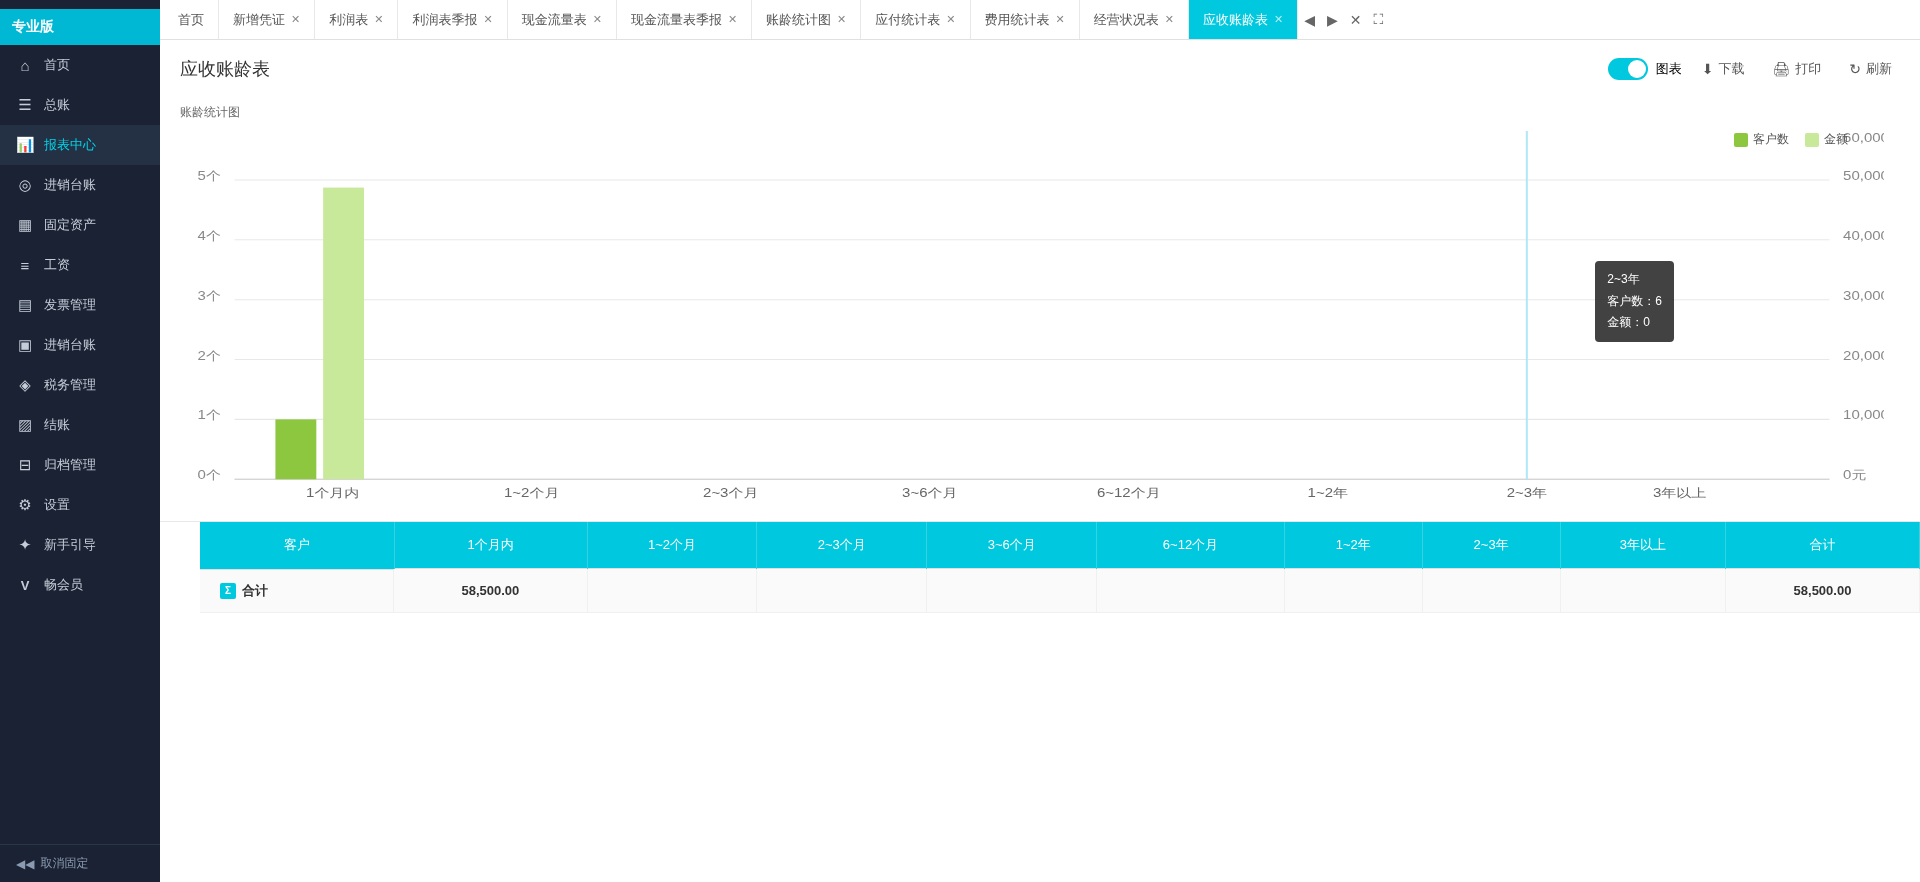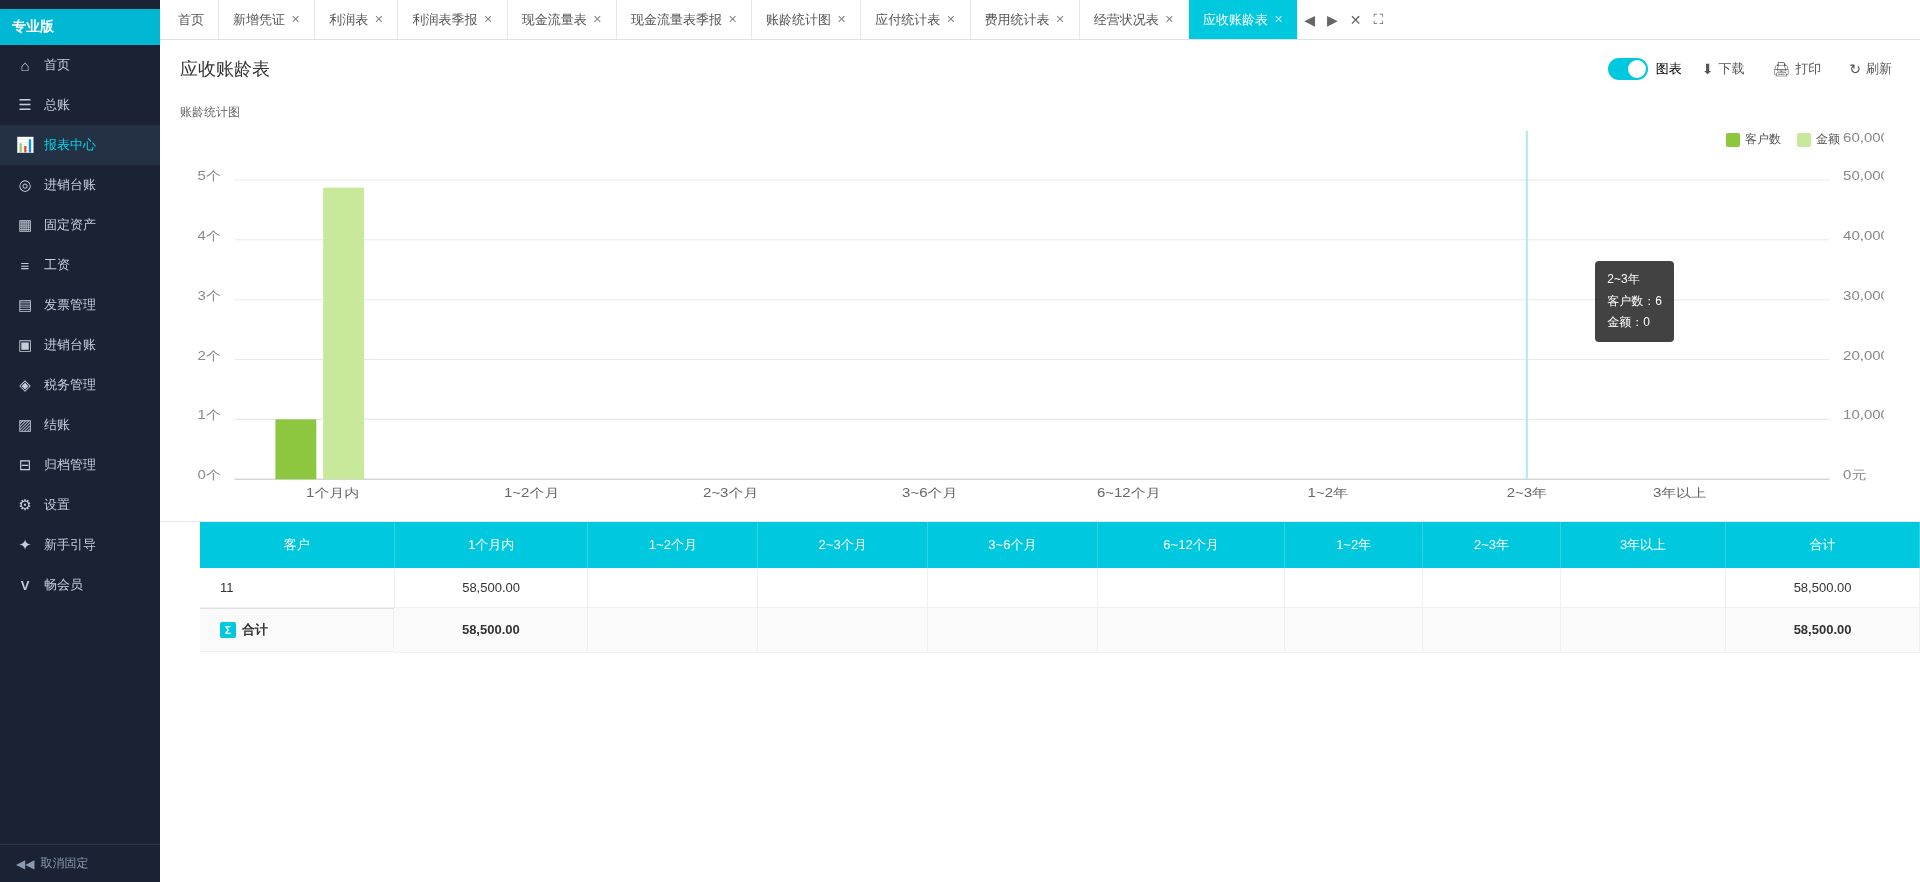--- a/index.html
+++ b/index.html
@@ -167,21 +167,21 @@
 
     
     .chart-container {
       background: white;
       padding: 10px 36px 20px 20px;
       border-bottom: 1px solid #e8e8e8;
     }
     .chart-title { font-size: 12px; color: #666; margin-bottom: 10px; }
     .chart-legend {
       position: absolute;
-      right: 44px;
+      right: 36px;
       top: 0;
       display: flex;
       align-items: center;
       gap: 16px;
       font-size: 12px;
       color: #555;
     }
     .legend-item { display: flex; align-items: center; gap: 5px; }
     .legend-color { width: 14px; height: 14px; border-radius: 2px; }
     .chart-wrapper {
@@ -487,32 +487,20 @@
             <th>2~3个月</th>
             <th>3~6个月</th>
             <th>6~12个月</th>
             <th>1~2年</th>
             <th>2~3年</th>
             <th>3年以上</th>
             <th>合计</th>
           </tr>
         </thead>
         <tbody>
-          <tr class="table-row">
-            <td>11</td>
-            <td>58,500.00</td>
-            <td></td>
-            <td></td>
-            <td></td>
-            <td></td>
-            <td></td>
-            <td></td>
-            <td></td>
-            <td>58,500.00</td>
-          </tr>
           <tr class="total-row">
             <td>
               <span class="total-icon">Σ</span>
               <span>合计</span>
             </td>
             <td>58,500.00</td>
             <td></td>
             <td></td>
             <td></td>
             <td></td>

